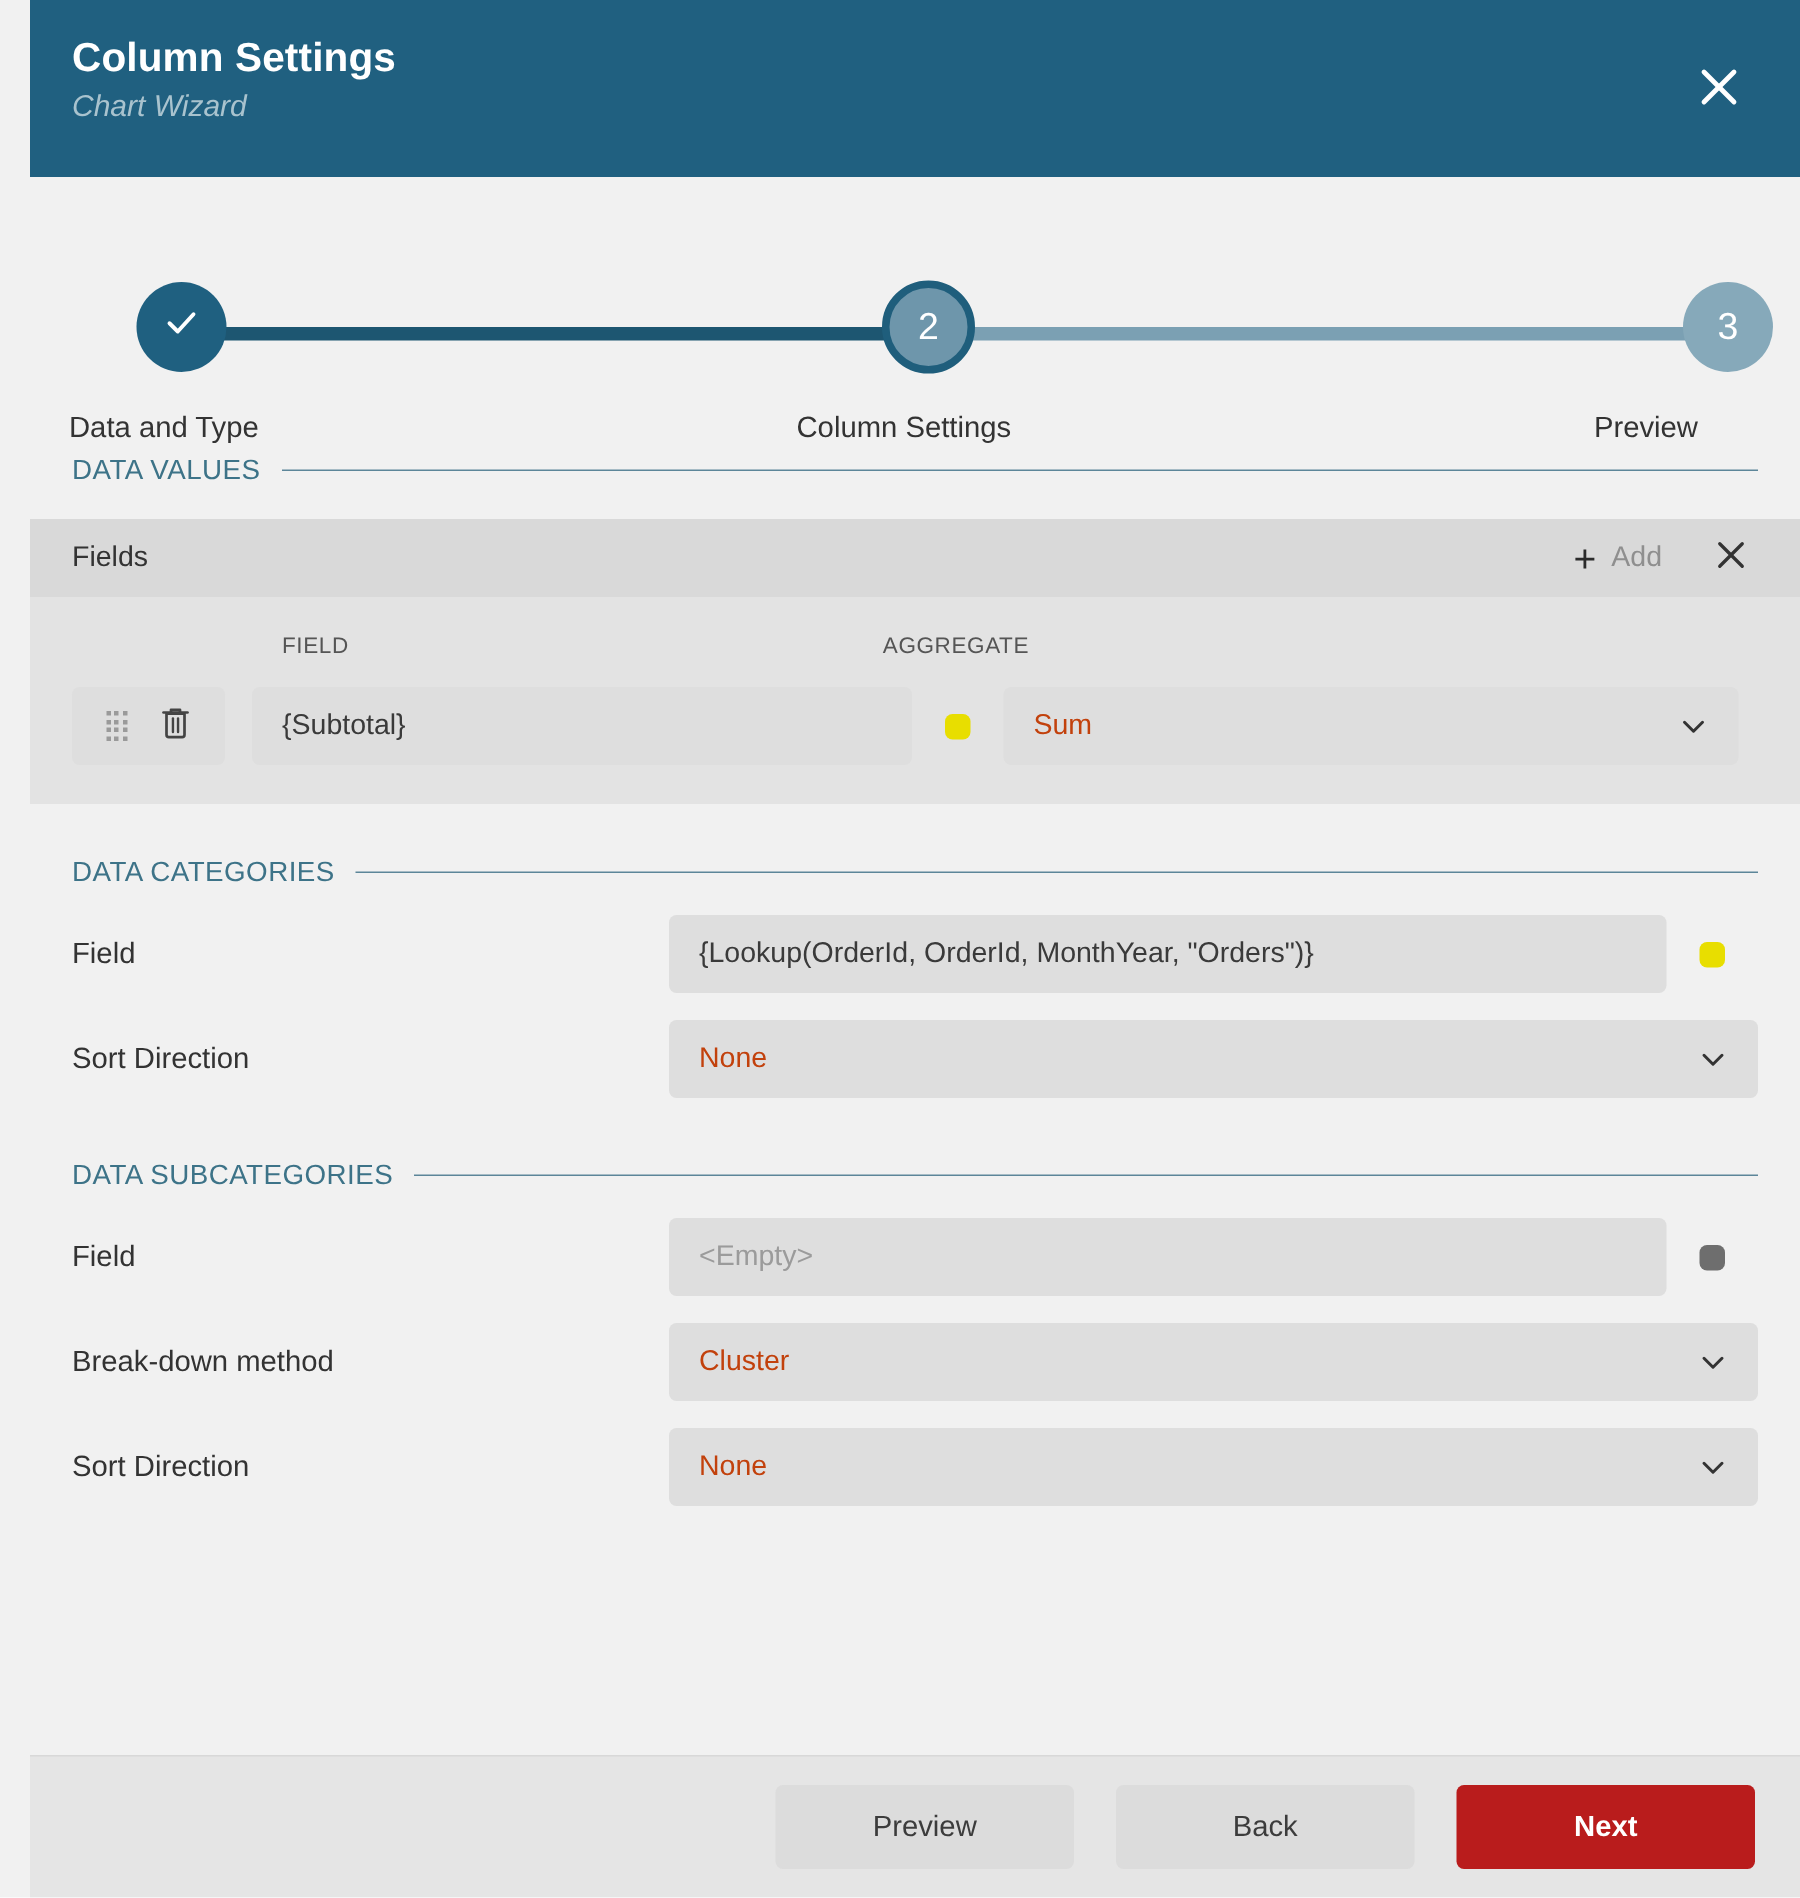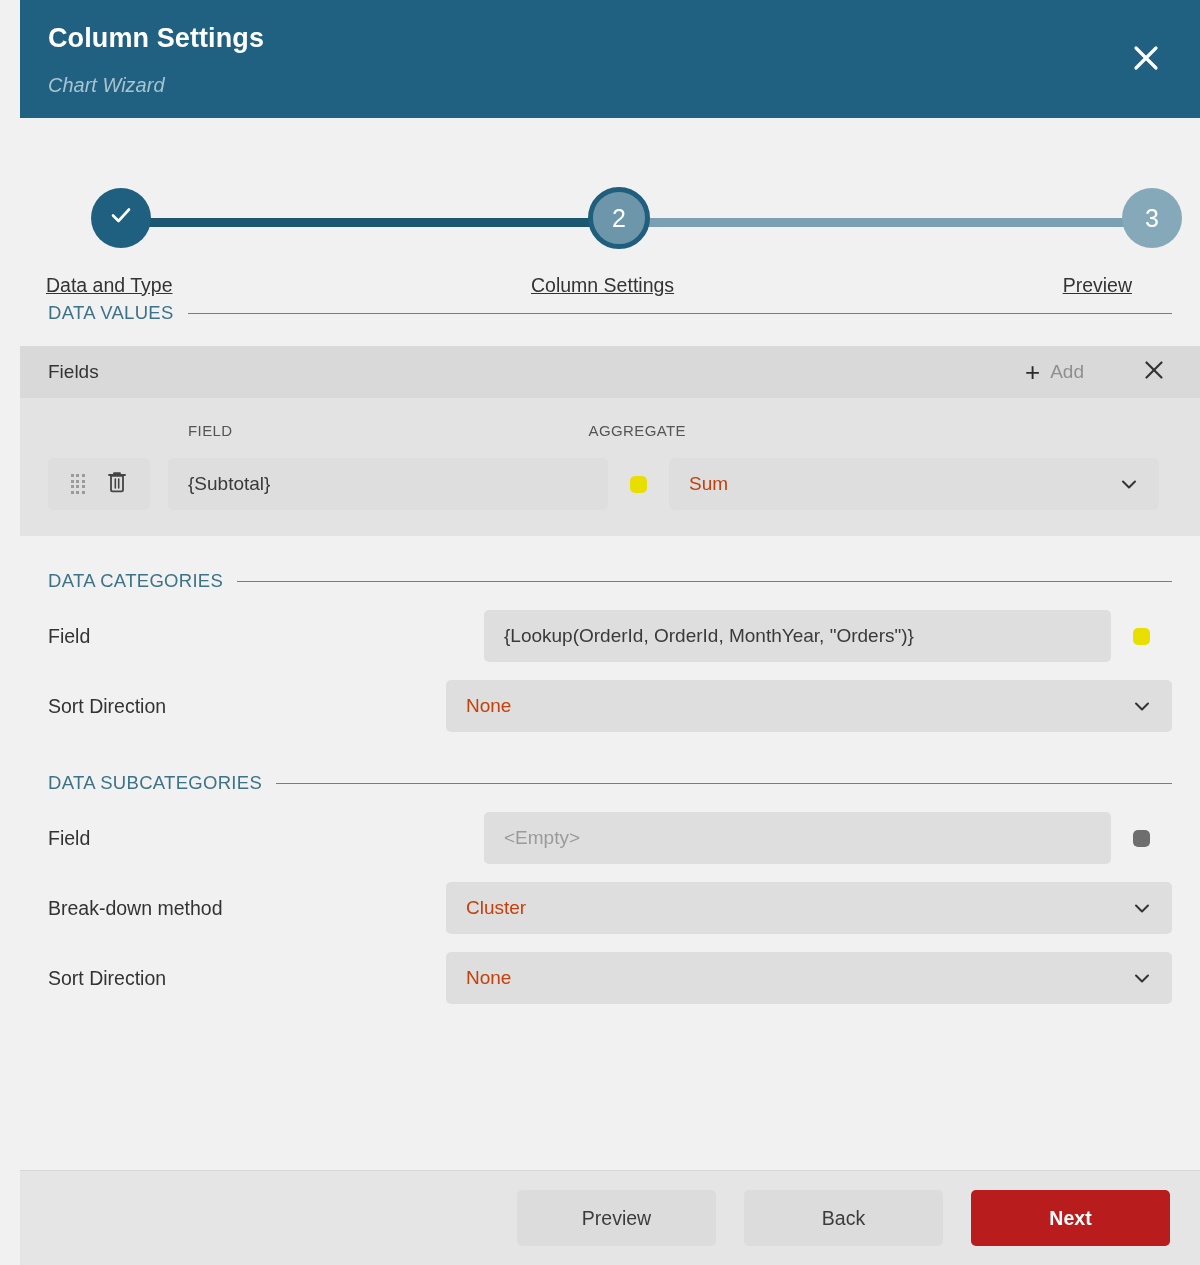--- a/index.html
+++ b/index.html
@@ -35,21 +35,21 @@
     font-size: 27px;
     font-weight: bold;
     line-height: 36px;
     letter-spacing: 0.1px;
   }
   .header-subtitle {
     color: #a9c3ce;
     font-size: 20px;
     font-style: italic;
     line-height: 30px;
-    margin-top: 14px;
+    margin-top: 0;
   }
   .close-btn {
     position: absolute;
     top: 36px;
     right: 32px;
     width: 44px;
     height: 44px;
     display: flex;
     align-items: center;
     justify-content: center;
@@ -115,21 +115,20 @@
     top: 112px;
     left: 0;
     right: 0;
     height: 32px;
   }
   .step-label {
     position: absolute;
     font-size: 19.5px;
     color: #333333;
     white-space: nowrap;
-    text-decoration: underline;
   }
   .lbl-1 { left: 26px; }
   .lbl-2 { left: 511px; }
   .lbl-3 { right: 68px; }
 
   
   .section-head {
     display: flex;
     align-items: center;
     padding: 0 28px;
@@ -148,21 +147,20 @@
   }
 
   
   .fields-panel { background: #e3e3e3; margin-top: 22px; }
   .fields-toolbar {
     height: 52px;
     background: #d9d9d9;
     display: flex;
     align-items: center;
     padding: 0 24px 0 28px;
-    gap: 24px;
   }
   .fields-toolbar .fields-label {
     font-size: 19px;
     color: #333333;
     flex: 1 1 auto;
   }
   .tb-btn {
     display: flex;
     align-items: center;
     gap: 10px;
@@ -216,21 +214,20 @@
 
   .inp {
     height: 52px;
     background: #dedede;
     border-radius: 5px;
     display: flex;
     align-items: center;
     padding: 0 20px;
     font-size: 19px;
     color: #3a3a3a;
-    margin-left: 38px;
   }
   .inp.placeholder { color: #9b9b9b; }
   .field-input { width: 440px; margin-left: 18px; }
 
   .dot {
     width: 17px; height: 17px; border-radius: 5px;
     margin: 0 22px;
     flex: 0 0 auto;
   }
   .dot-yellow { background: #e8de00; }

